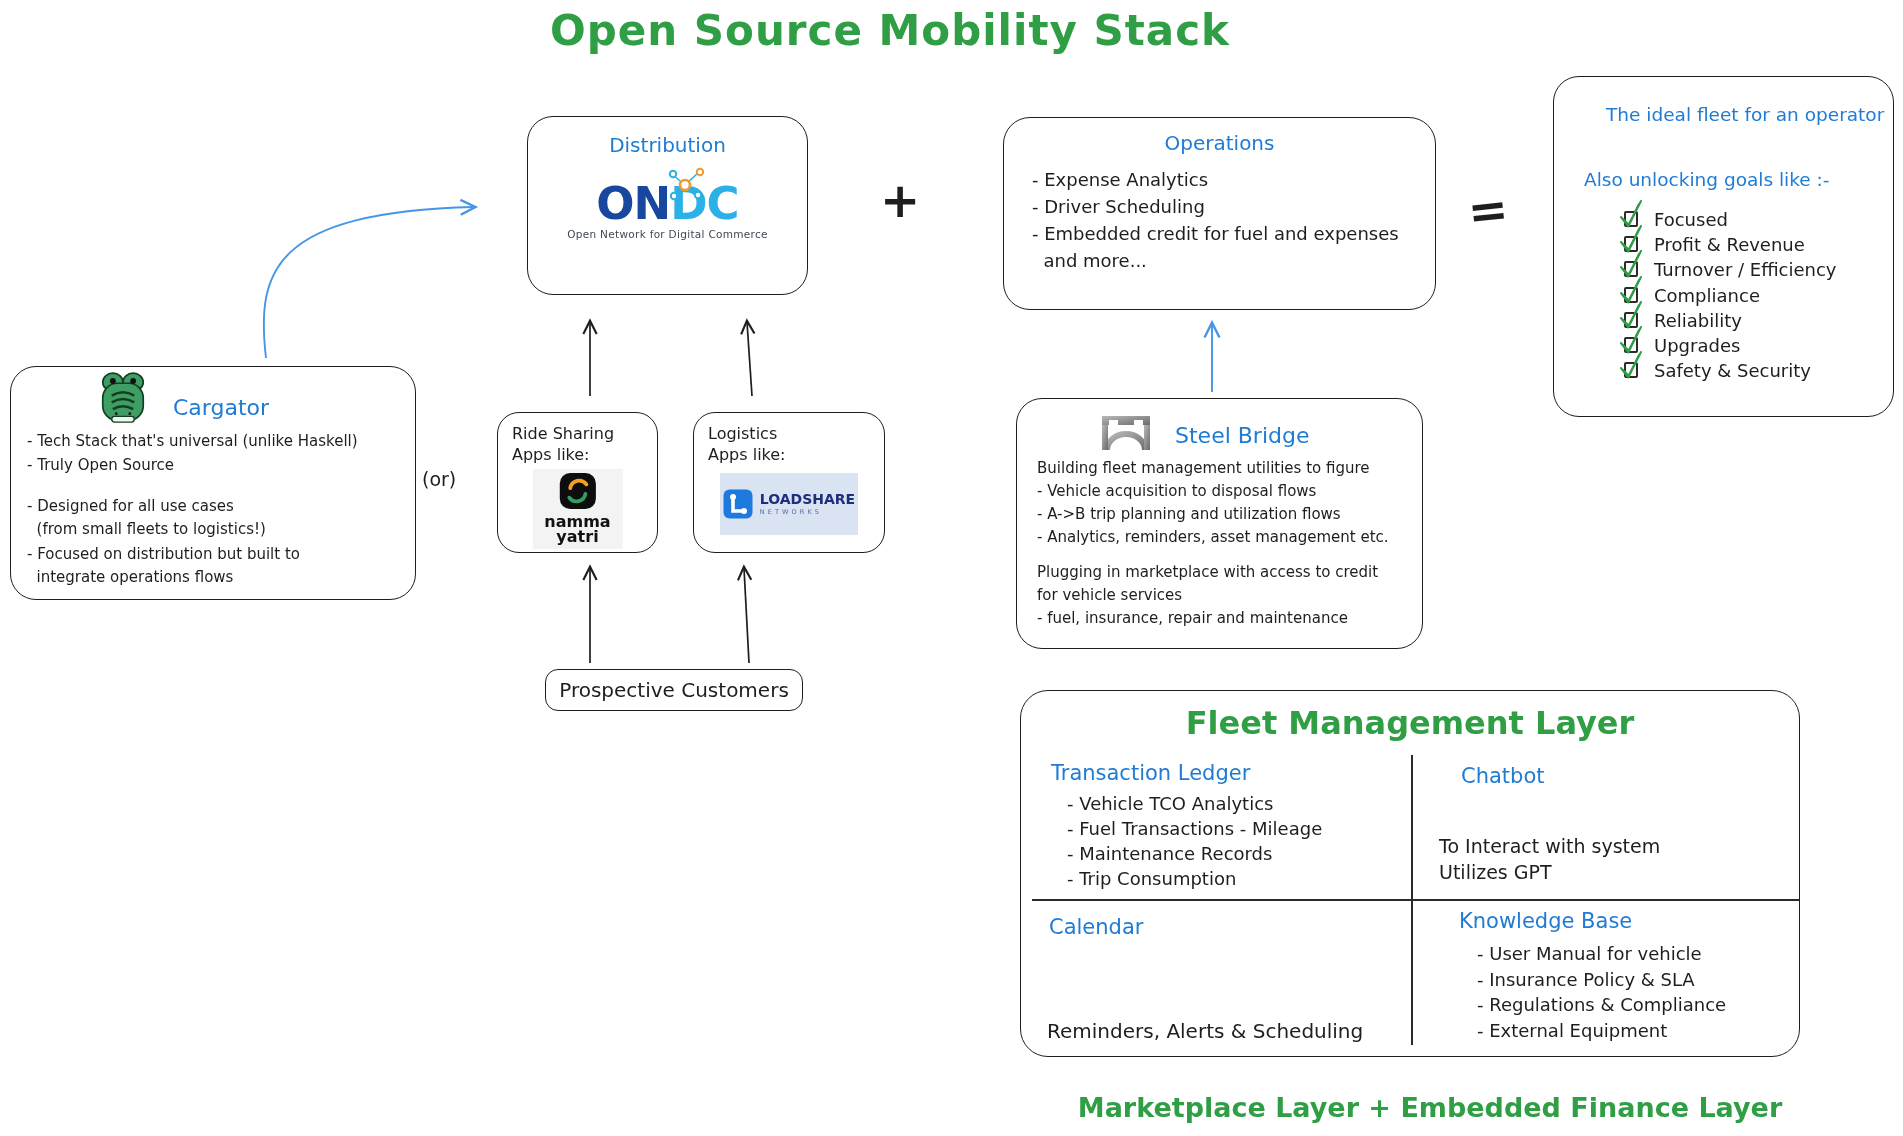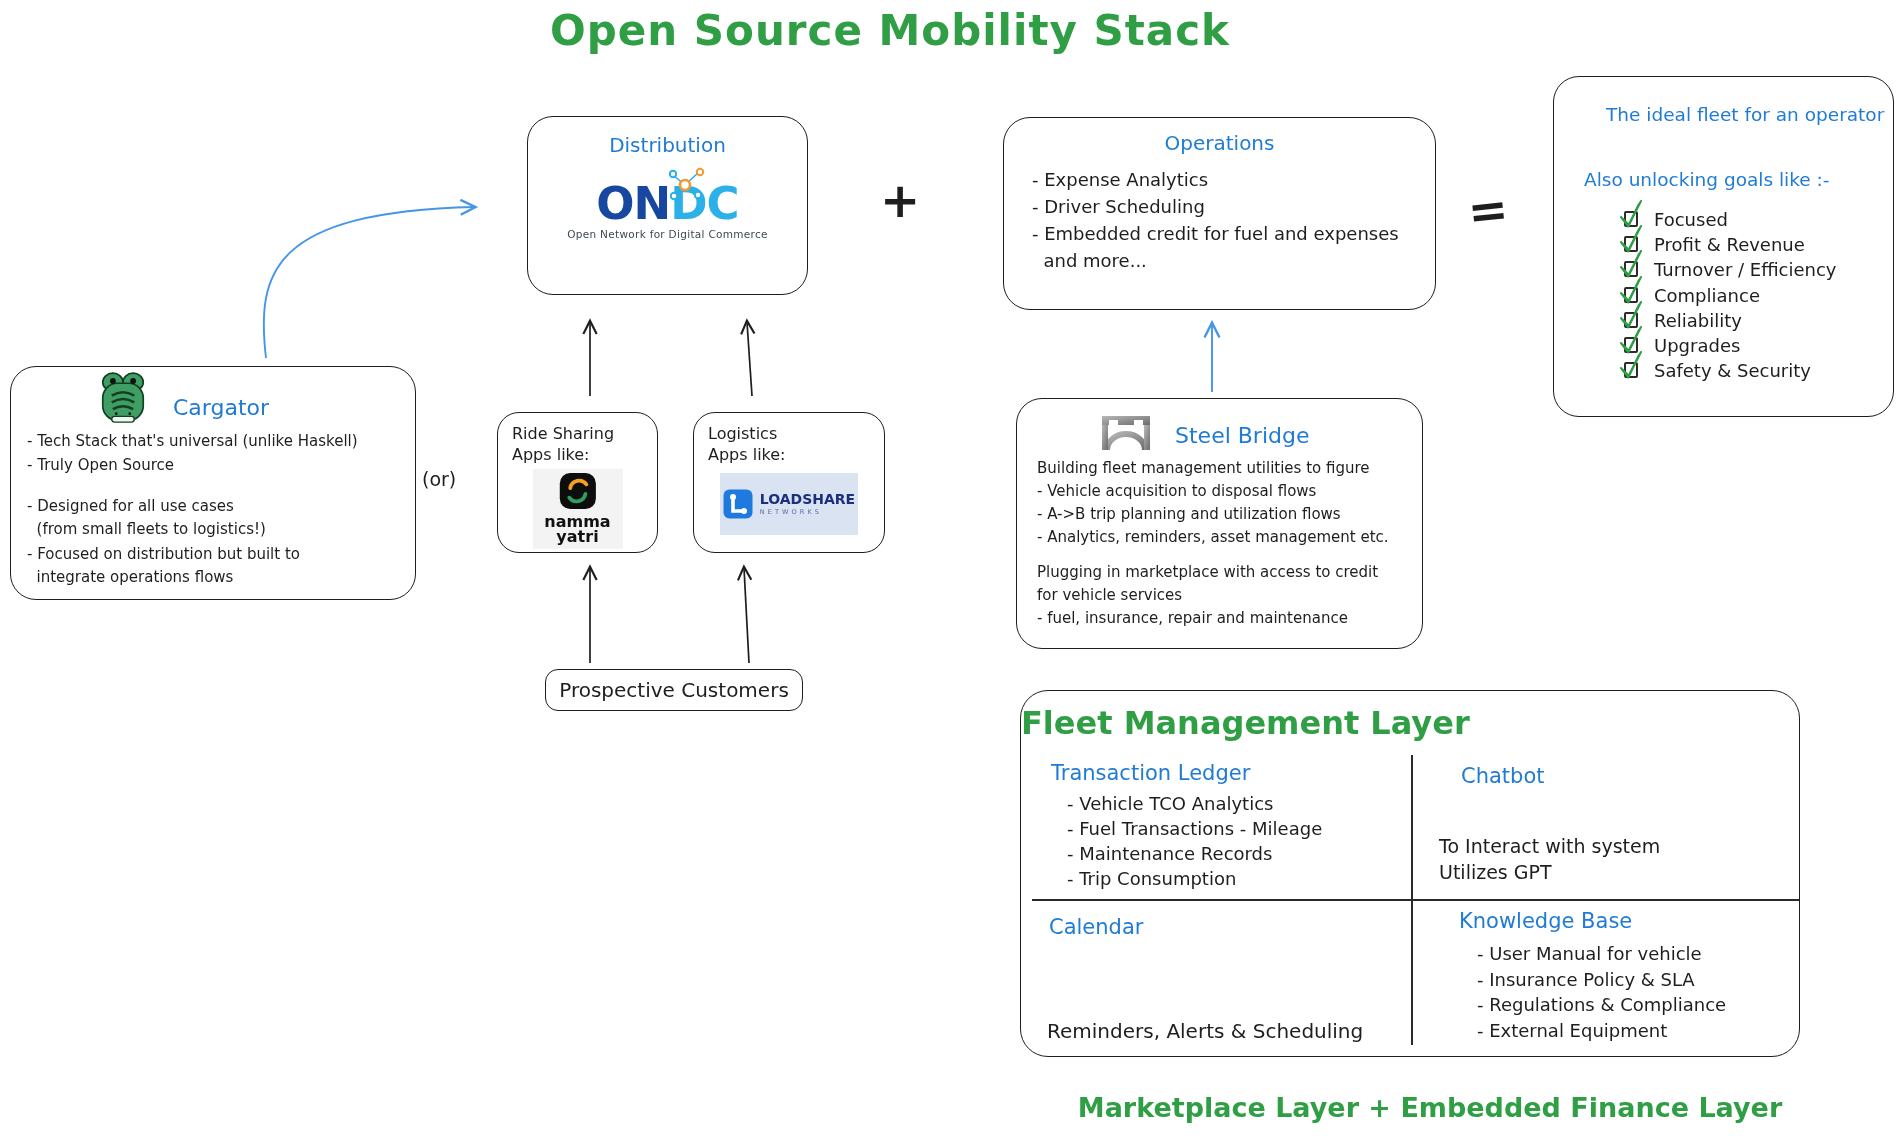--- a/index.html
+++ b/index.html
@@ -77,21 +77,21 @@
 
   
   .box-steel{left:1016px; top:398px; width:407px; height:251px;}
   .bridge-icon{left:82px; top:15px;}
   .steel-title{left:158px; top:24px; font-size:22px;}
   .steel-p1{left:20px; top:58px; font-size:15px; line-height:23px;}
   .steel-p2{left:20px; top:162px; font-size:15px; line-height:23px;}
 
   
   .box-fleet{left:1020px; top:690px; width:780px; height:367px; border-radius:28px;}
-  .fleet-title{left:0; right:0; top:13px; text-align:left; font-size:32px; font-weight:bold; color:var(--green);}
+  .fleet-title{left:0; right:0; top:13px; text-align:center; font-size:32px; font-weight:bold; color:var(--green);}
   .vdiv{left:390px; top:64px; width:2px; height:290px; background:#2a2a2a;}
   .hdiv{left:11px; top:208px; width:767px; height:2px; background:#2a2a2a;}
   .tl-title{left:30px; top:70px; font-size:21px;}
   .tl-items{left:46px; top:100px; font-size:18px; line-height:25px;}
   .cb-title{left:440px; top:73px; font-size:21px;}
   .cb-body{left:418px; top:142px; font-size:19px; line-height:26px;}
   .cal-title{left:28px; top:224px; font-size:21px;}
   .cal-body{left:26px; top:328px; font-size:20px;}
   .kb-title{left:438px; top:218px; font-size:21px;}
   .kb-items{left:456px; top:250px; font-size:18px; line-height:25.5px;}

